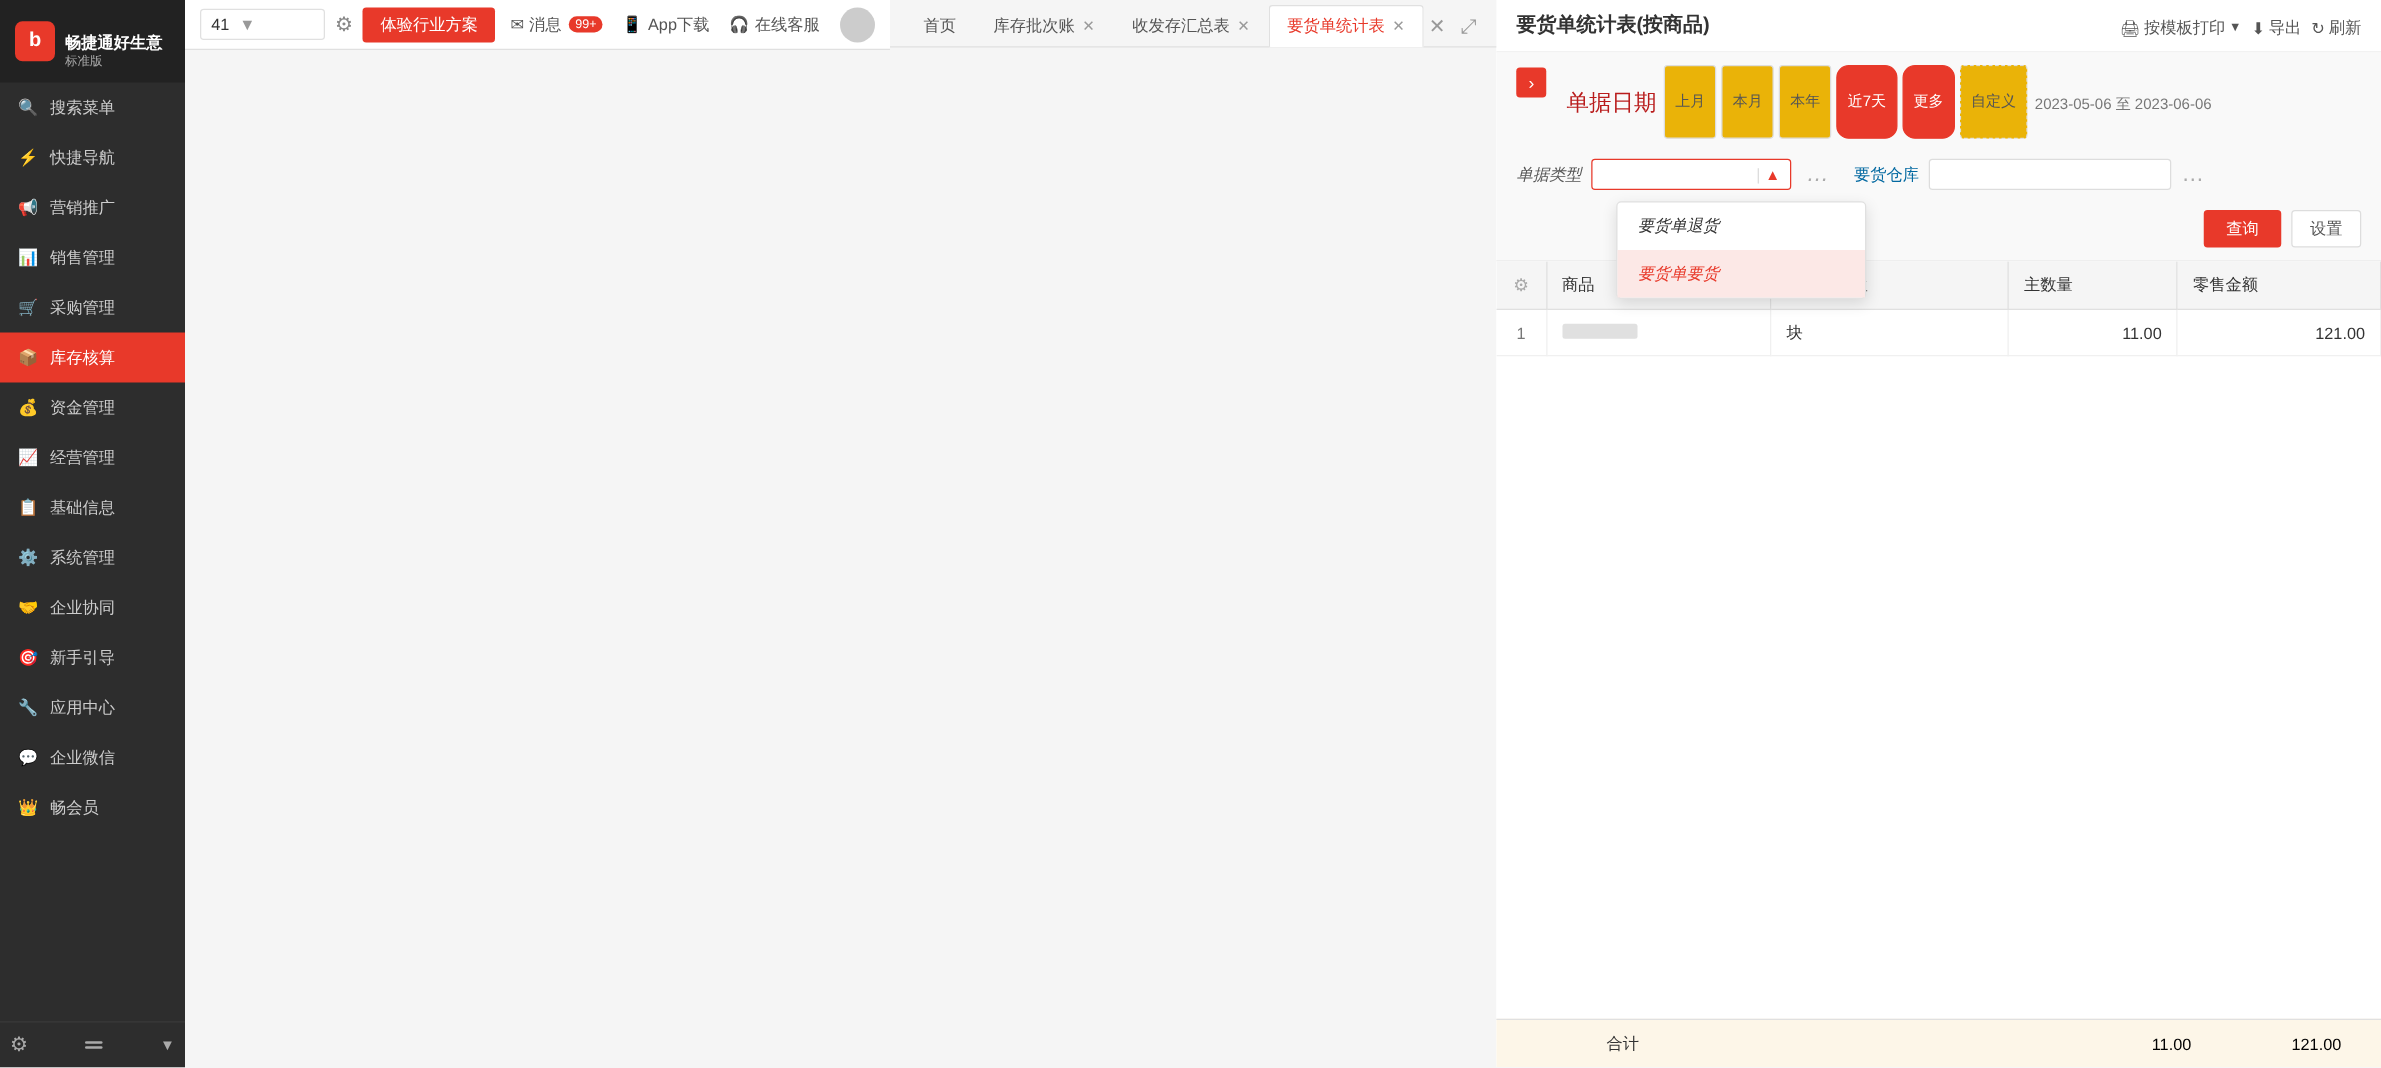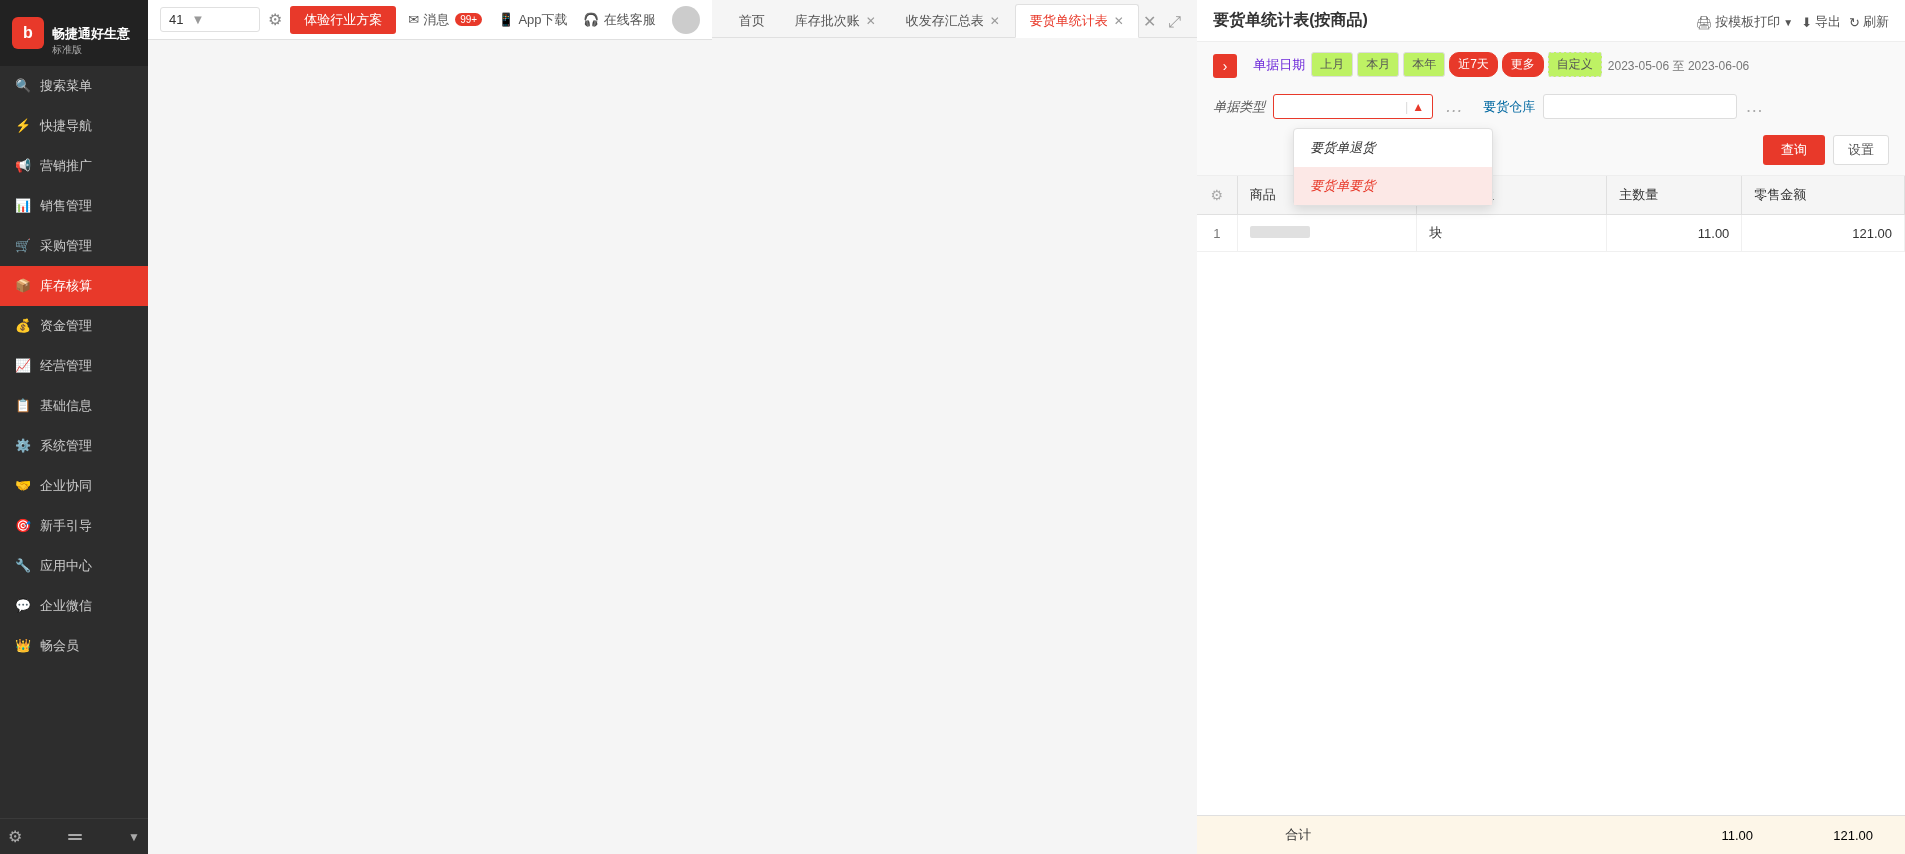--- a/index.html
+++ b/index.html
@@ -179,27 +179,27 @@
       border-radius: 3px;
       cursor: pointer;
       display: flex;
       align-items: center;
       justify-content: center;
       font-size: 14px;
       flex-shrink: 0;
       margin-top: 2px;
     }
     .filter-group { display: flex; align-items: center; gap: 6px; flex-wrap: wrap; }
-    .filter-label { color: #6d28d9; font-size: 13px; white-space: nowrap; }
+    .filter-label { color: #b91c1c; font-size: 18px; white-space: nowrap; }
     .date-btns { display: flex; gap: 4px; }
     .date-btn {
-      padding: 3px 8px;
+      padding: 20px 8px;
       border: 1px solid #ddd;
       border-radius: 3px;
-      background: #bef264;
+      background: #eab308;
       cursor: pointer;
       font-size: 12px;
       color: #555;
     }
     .date-btn.recent { background: #e8392a; color: white; border-color: #e8392a; border-radius: 10px; padding: 2px 8px; }
     .date-btn.custom { border: 1px dashed #ddd; }
     .date-range { font-size: 12px; color: #777; margin-top: 4px; }
 
     .filter-type-group { display: flex; align-items: center; gap: 8px; font-style: italic; }
     .filter-type-label { color: #555; font-size: 13px; white-space: nowrap; }

